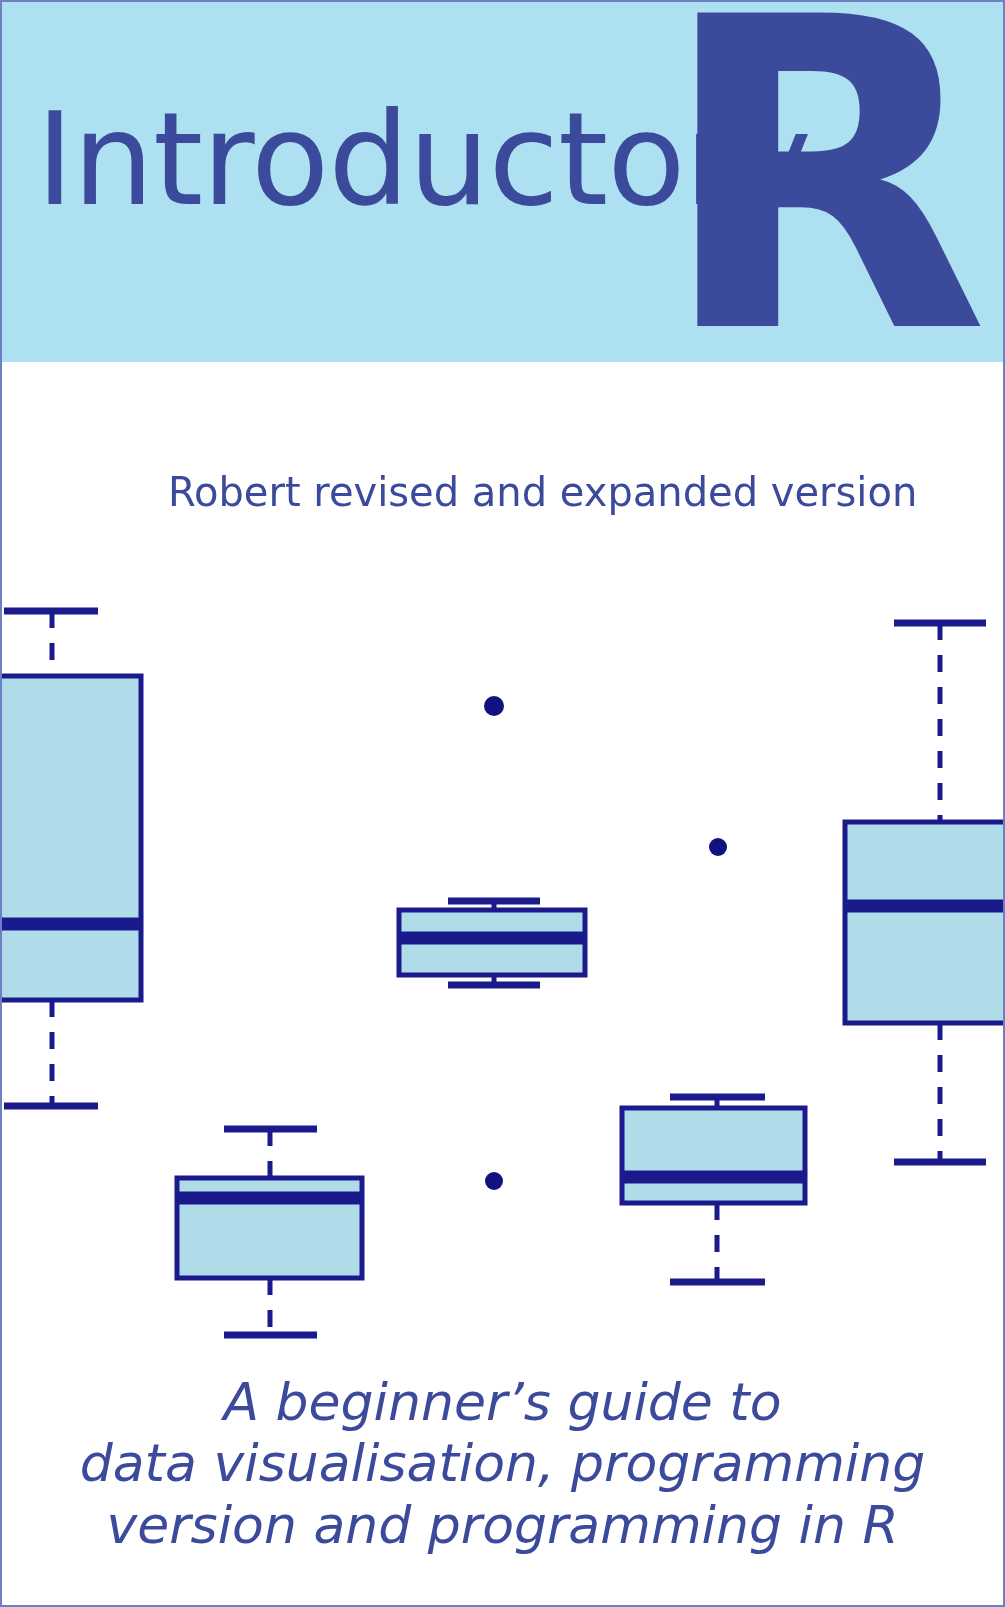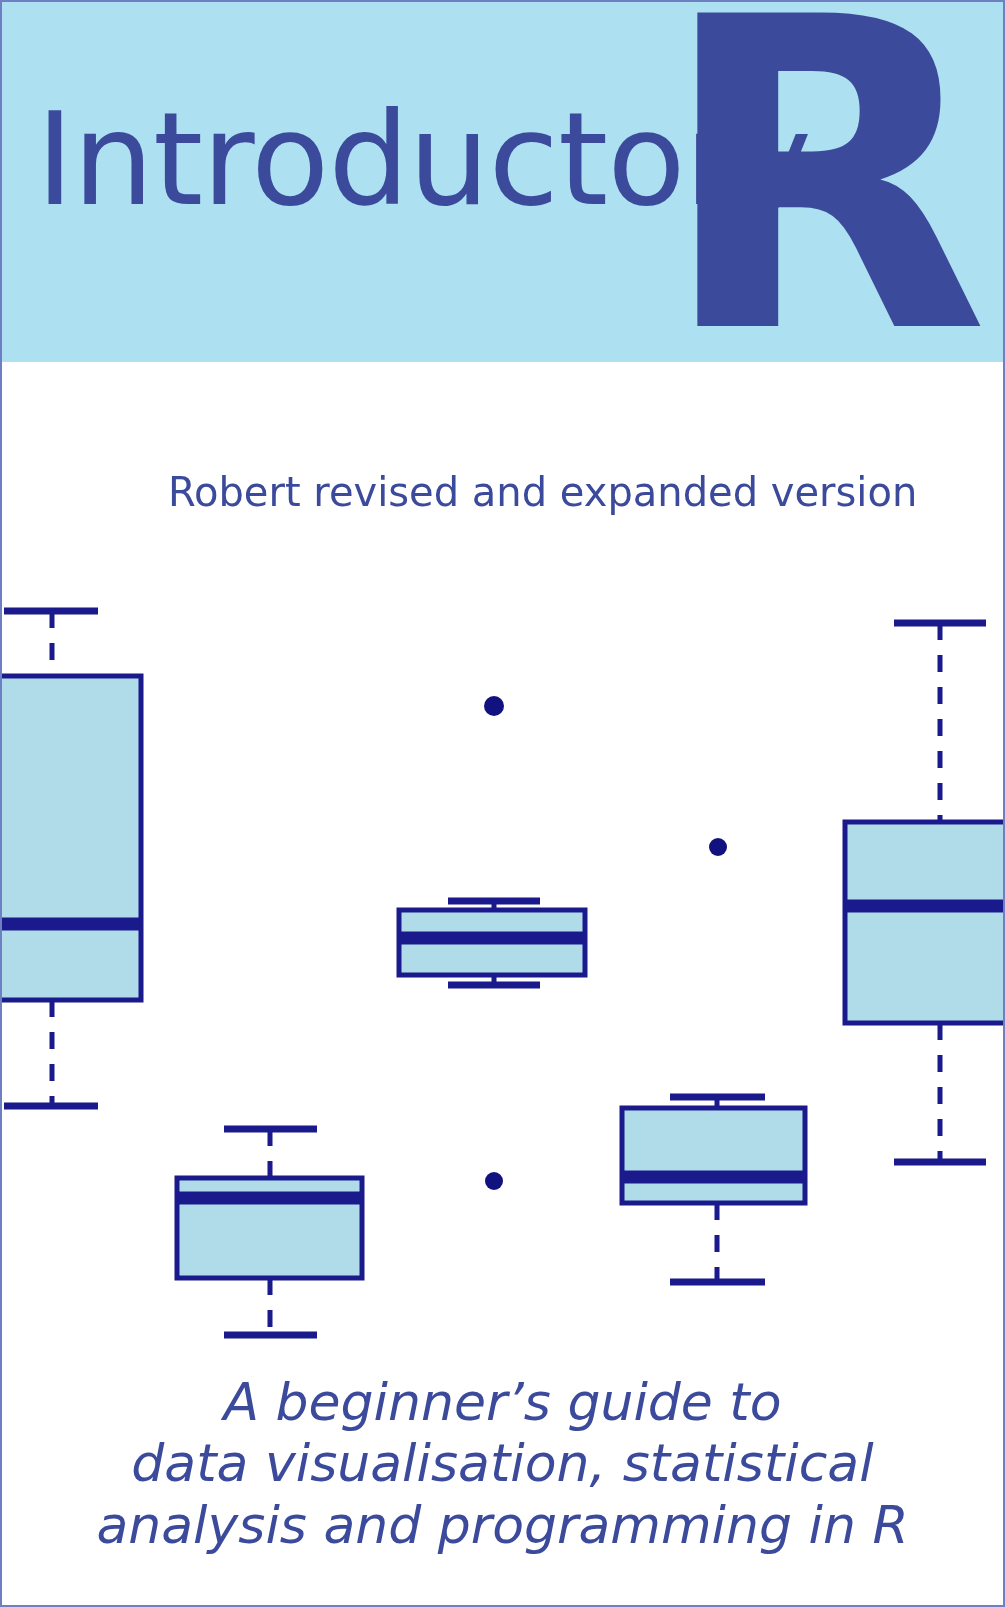--- a/index.html
+++ b/index.html
@@ -182,18 +182,18 @@
       </g>
     <g id="outlier-group">
         <circle cx="494" cy="146" r="10" fill="#11117f"></circle>
         <circle cx="718" cy="287" r="9" fill="#11117f"></circle>
         <circle cx="494" cy="621" r="9" fill="#11117f"></circle>
       </g>
   </svg>
 
   <div id="tagline">
     <span class="tagline-line">A beginner’s guide to</span>
-    <span class="tagline-line">data visualisation, statistical</span>
-    <span class="tagline-line">analysis and programming in R</span>
+    <span class="tagline-line">data visualisation, programming</span>
+    <span class="tagline-line">version and programming in R</span>
   </div>
 
   <div id="cover-frame"></div>
 </div>
 
 </body></html>

